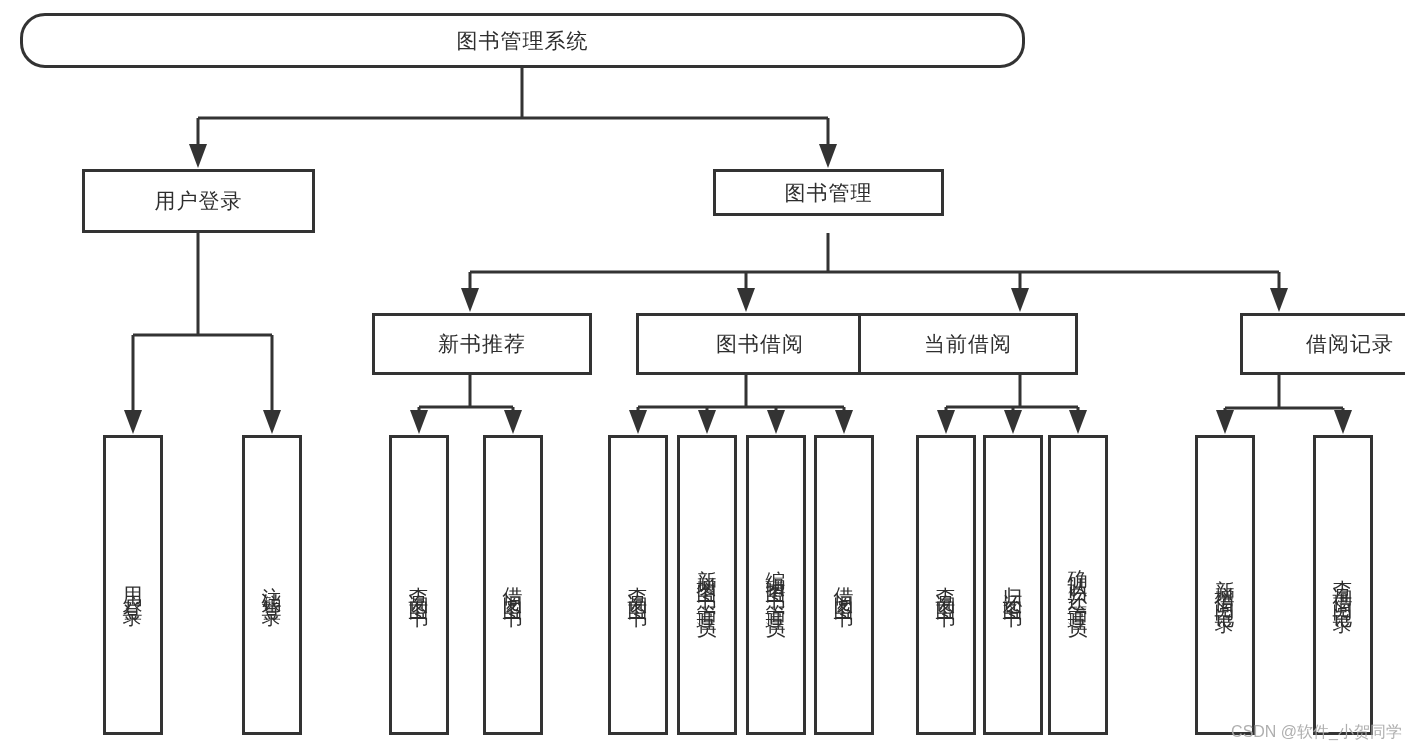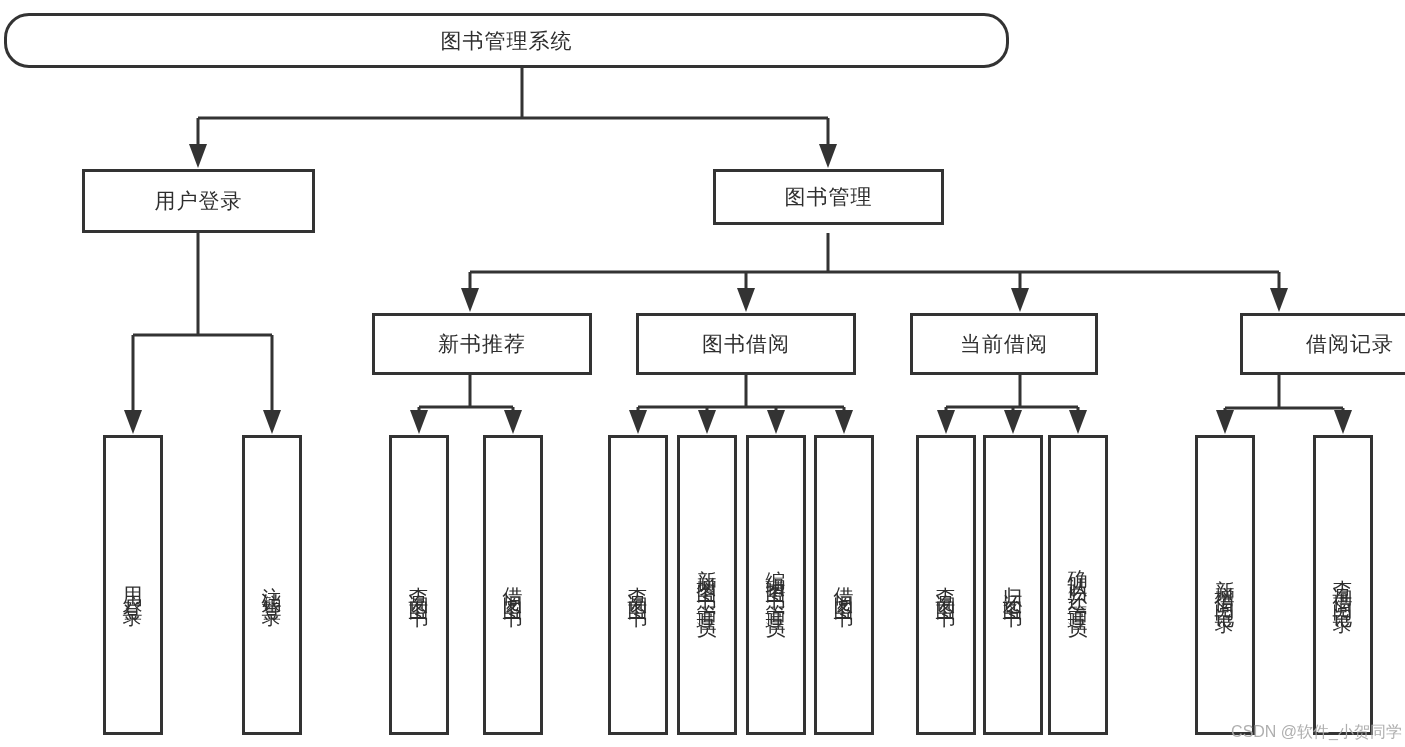--- a/index.html
+++ b/index.html
@@ -84,38 +84,38 @@
     <polygon class="arrow" points="698,410 716,410 707,434"></polygon>
     <polygon class="arrow" points="767,410 785,410 776,434"></polygon>
     <polygon class="arrow" points="835,410 853,410 844,434"></polygon>
     <polygon class="arrow" points="937,410 955,410 946,434"></polygon>
     <polygon class="arrow" points="1004,410 1022,410 1013,434"></polygon>
     <polygon class="arrow" points="1069,410 1087,410 1078,434"></polygon>
     <polygon class="arrow" points="1216,410 1234,410 1225,434"></polygon>
     <polygon class="arrow" points="1334,410 1352,410 1343,434"></polygon>
   </svg>
 
-  <div class="node root" style="left:4px;top:13px;width:1005px;height:55px;border-radius:25px;">
+  <div class="node root" style="left:20px;top:13px;width:1005px;height:55px;border-radius:25px;">
     <span>图书管理系统</span>
   </div>
 
   <div class="node" style="left:82px;top:169px;width:233px;height:64px;">
     <span>用户登录</span>
   </div>
-  <div class="node" style="left:713px;top:169px;width:231px;height:56px;">
+  <div class="node" style="left:713px;top:169px;width:231px;height:47px;">
     <span>图书管理</span>
   </div>
 
   <div class="node" style="left:360px;top:313px;width:220px;height:62px;margin-left:12px;">
     <span>新书推荐</span>
   </div>
-  <div class="node" style="left:636px;top:313px;width:220px;height:62px;">
+  <div class="node" style="left:636px;top:313px;width:248px;height:62px;">
     <span>图书借阅</span>
   </div>
-  <div class="node" style="left:910px;top:313px;width:188px;height:62px;">
+  <div class="node" style="left:858px;top:313px;width:220px;height:62px;">
     <span>当前借阅</span>
   </div>
   <div class="node" style="left:1196px;top:313px;width:220px;height:62px;margin-left:44px;">
     <span>借阅记录</span>
   </div>
 
   <div class="leaf" style="left:103px;">
     <span>用户登录</span>
   </div>
   <div class="leaf" style="left:242px;">

